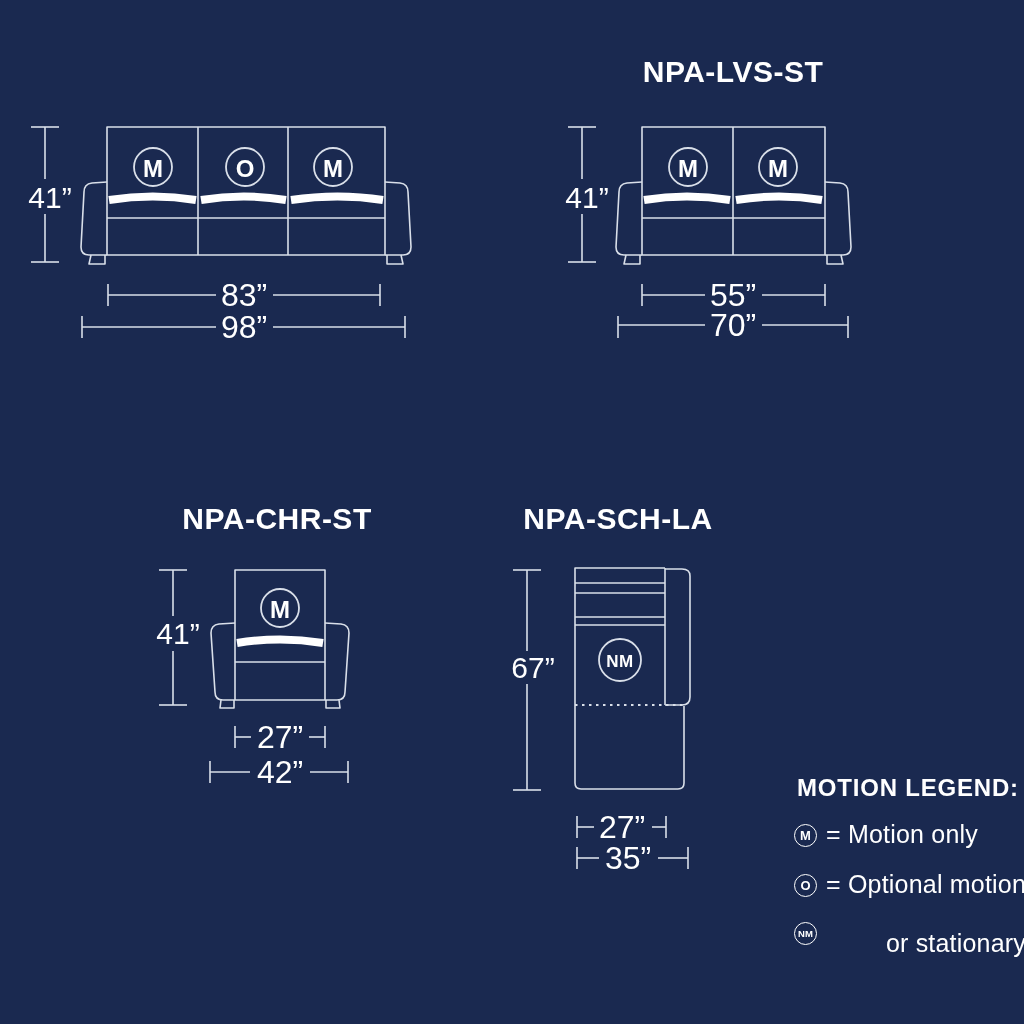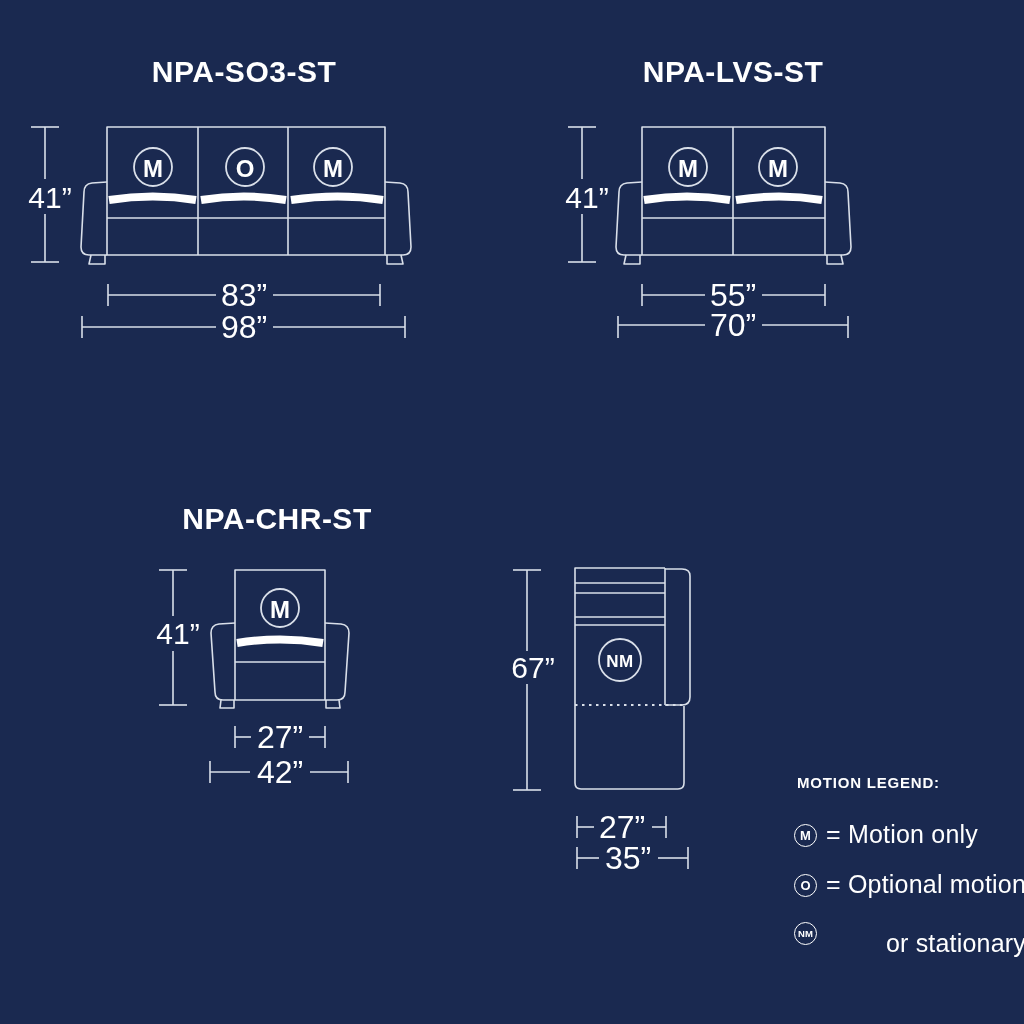--- a/index.html
+++ b/index.html
@@ -13,37 +13,37 @@
   .mk circle{stroke:#d9dfe9;stroke-width:1.8;fill:none;}
   .cushion path{stroke:#ffffff;stroke-width:8;fill:none;stroke-linecap:butt;}
   .dotted{stroke:#d9dfe9;stroke-width:2.2;fill:none;stroke-dasharray:2.5 4.5;}
   text{fill:#ffffff;font-family:"Liberation Sans", sans-serif;}
   .dim{font-size:32px;text-anchor:middle;dominant-baseline:central;}
   .dimh{font-size:30px;text-anchor:middle;dominant-baseline:central;}
   .mletter{font-size:24px;font-weight:700;text-anchor:middle;dominant-baseline:central;}
   .nmletter{font-size:17px;font-weight:700;text-anchor:middle;dominant-baseline:central;letter-spacing:.5px;}
   
   .legend{position:absolute;left:794px;top:770px;width:226px;color:#ffffff;}
-  .legend-title{position:absolute;left:3px;top:4px;font-size:15px;font-weight:700;letter-spacing:.8px;white-space:nowrap;}
+  .legend-title{position:absolute;left:3px;top:4px;font-size:24px;font-weight:700;letter-spacing:.8px;white-space:nowrap;}
   .legend-item{position:absolute;left:0;display:flex;align-items:flex-start;gap:9px;}
   .lg-circle{flex:0 0 auto;width:23px;height:23px;margin-top:1px;border:1.6px solid #ffffff;border-radius:50%;
              display:flex;align-items:center;justify-content:center;font-size:13px;font-weight:700;box-sizing:border-box;}
   .lg-circle.nm{font-size:9.5px;}
   .legend-text{display:flex;flex-direction:column;font-size:25px;line-height:23px;letter-spacing:.2px;white-space:nowrap;}
   .legend-text .l2{text-align:right;margin-top:36px;}
   .legend-text .l2:empty{display:none;}
 </style>
 </head>
 <body>
 
 <div class="canvas">
 
-  <div class="dtitle" style="left:244px;top:57px">NPA-SO3-ST</div>
   <div class="dtitle" style="left:277px;top:504px">NPA-CHR-ST</div>
   <div class="dtitle" style="left:733px;top:57px">NPA-LVS-ST</div>
+  <div class="dtitle" style="left:618px;top:504px">NPA-SCH-LA</div>
 
   <svg style="left:20px;top:115px" width="400" height="245" viewBox="0 0 400 245">
     <g class="ln">
       <line x1="11" y1="12" x2="39" y2="12"></line>
       <line x1="25" y1="12" x2="25" y2="64"></line>
       <line x1="25" y1="99" x2="25" y2="147"></line>
       <line x1="11" y1="147" x2="39" y2="147"></line>
     </g>
     <text class="dimh" x="30" y="82">41”</text>
 

